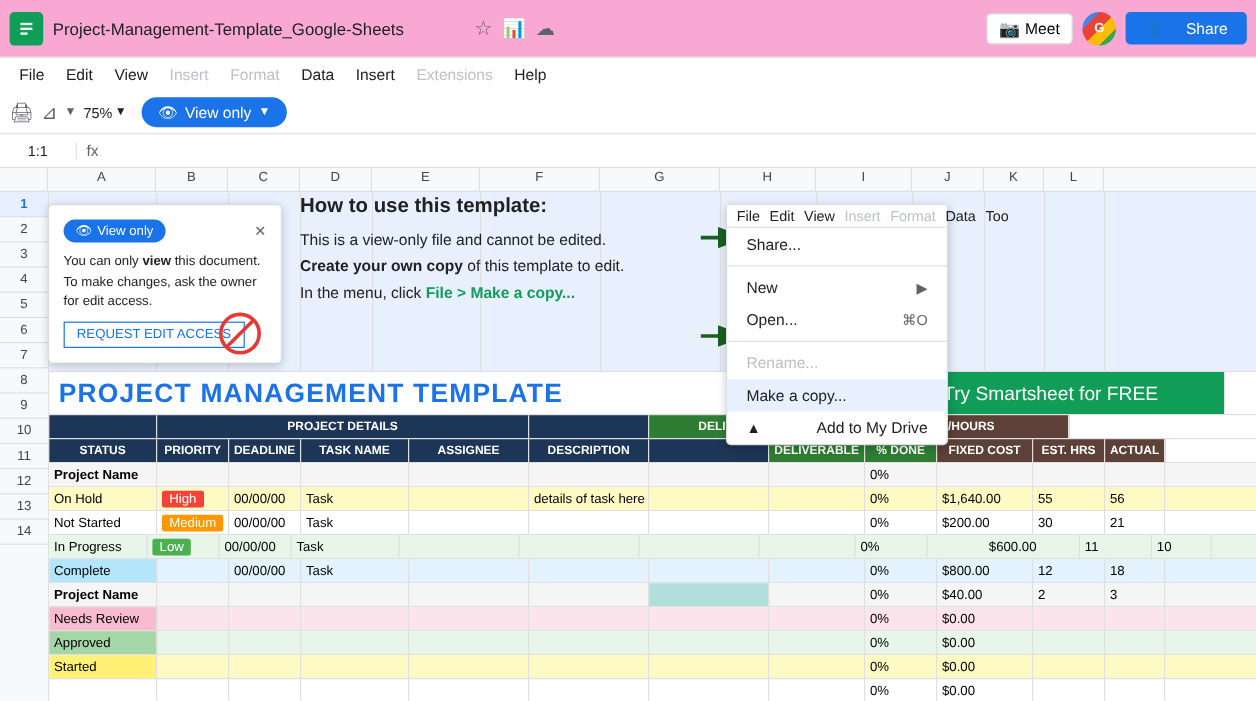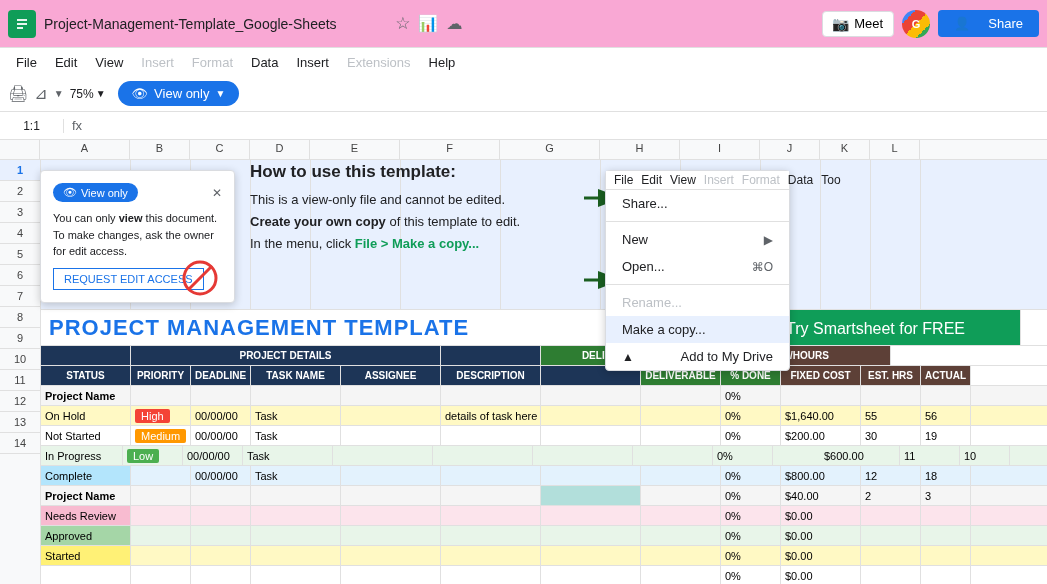--- a/index.html
+++ b/index.html
@@ -257,21 +257,21 @@
         </div>
       <div class="grid-cell" style="width:60px;">00/00/00</div>
       <div class="grid-cell" style="width:90px;">Task</div>
       <div class="grid-cell" style="width:100px;"></div>
       <div class="grid-cell" style="width:100px;"></div>
       <div class="grid-cell" style="width:100px;"></div>
       <div class="grid-cell" style="width:80px;"></div>
       <div class="grid-cell" style="width:60px;">0%</div>
       <div class="grid-cell" style="width:80px;">$200.00</div>
       <div class="grid-cell" style="width:60px;">30</div>
-      <div class="grid-cell" style="width:50px;">19</div>
+      <div class="grid-cell" style="width:50px;">21</div>
     </div>
 
     <div class="grid-row row-inprogress" style="height:20px;">
       <div class="grid-cell" style="width:82px;">In Progress</div>
       <div class="grid-cell" style="width:60px;">
           <span class="badge-low">Low</span>
         </div>
       <div class="grid-cell" style="width:60px;">00/00/00</div>
       <div class="grid-cell" style="width:90px;">Task</div>
       <div class="grid-cell" style="width:100px;"></div>

